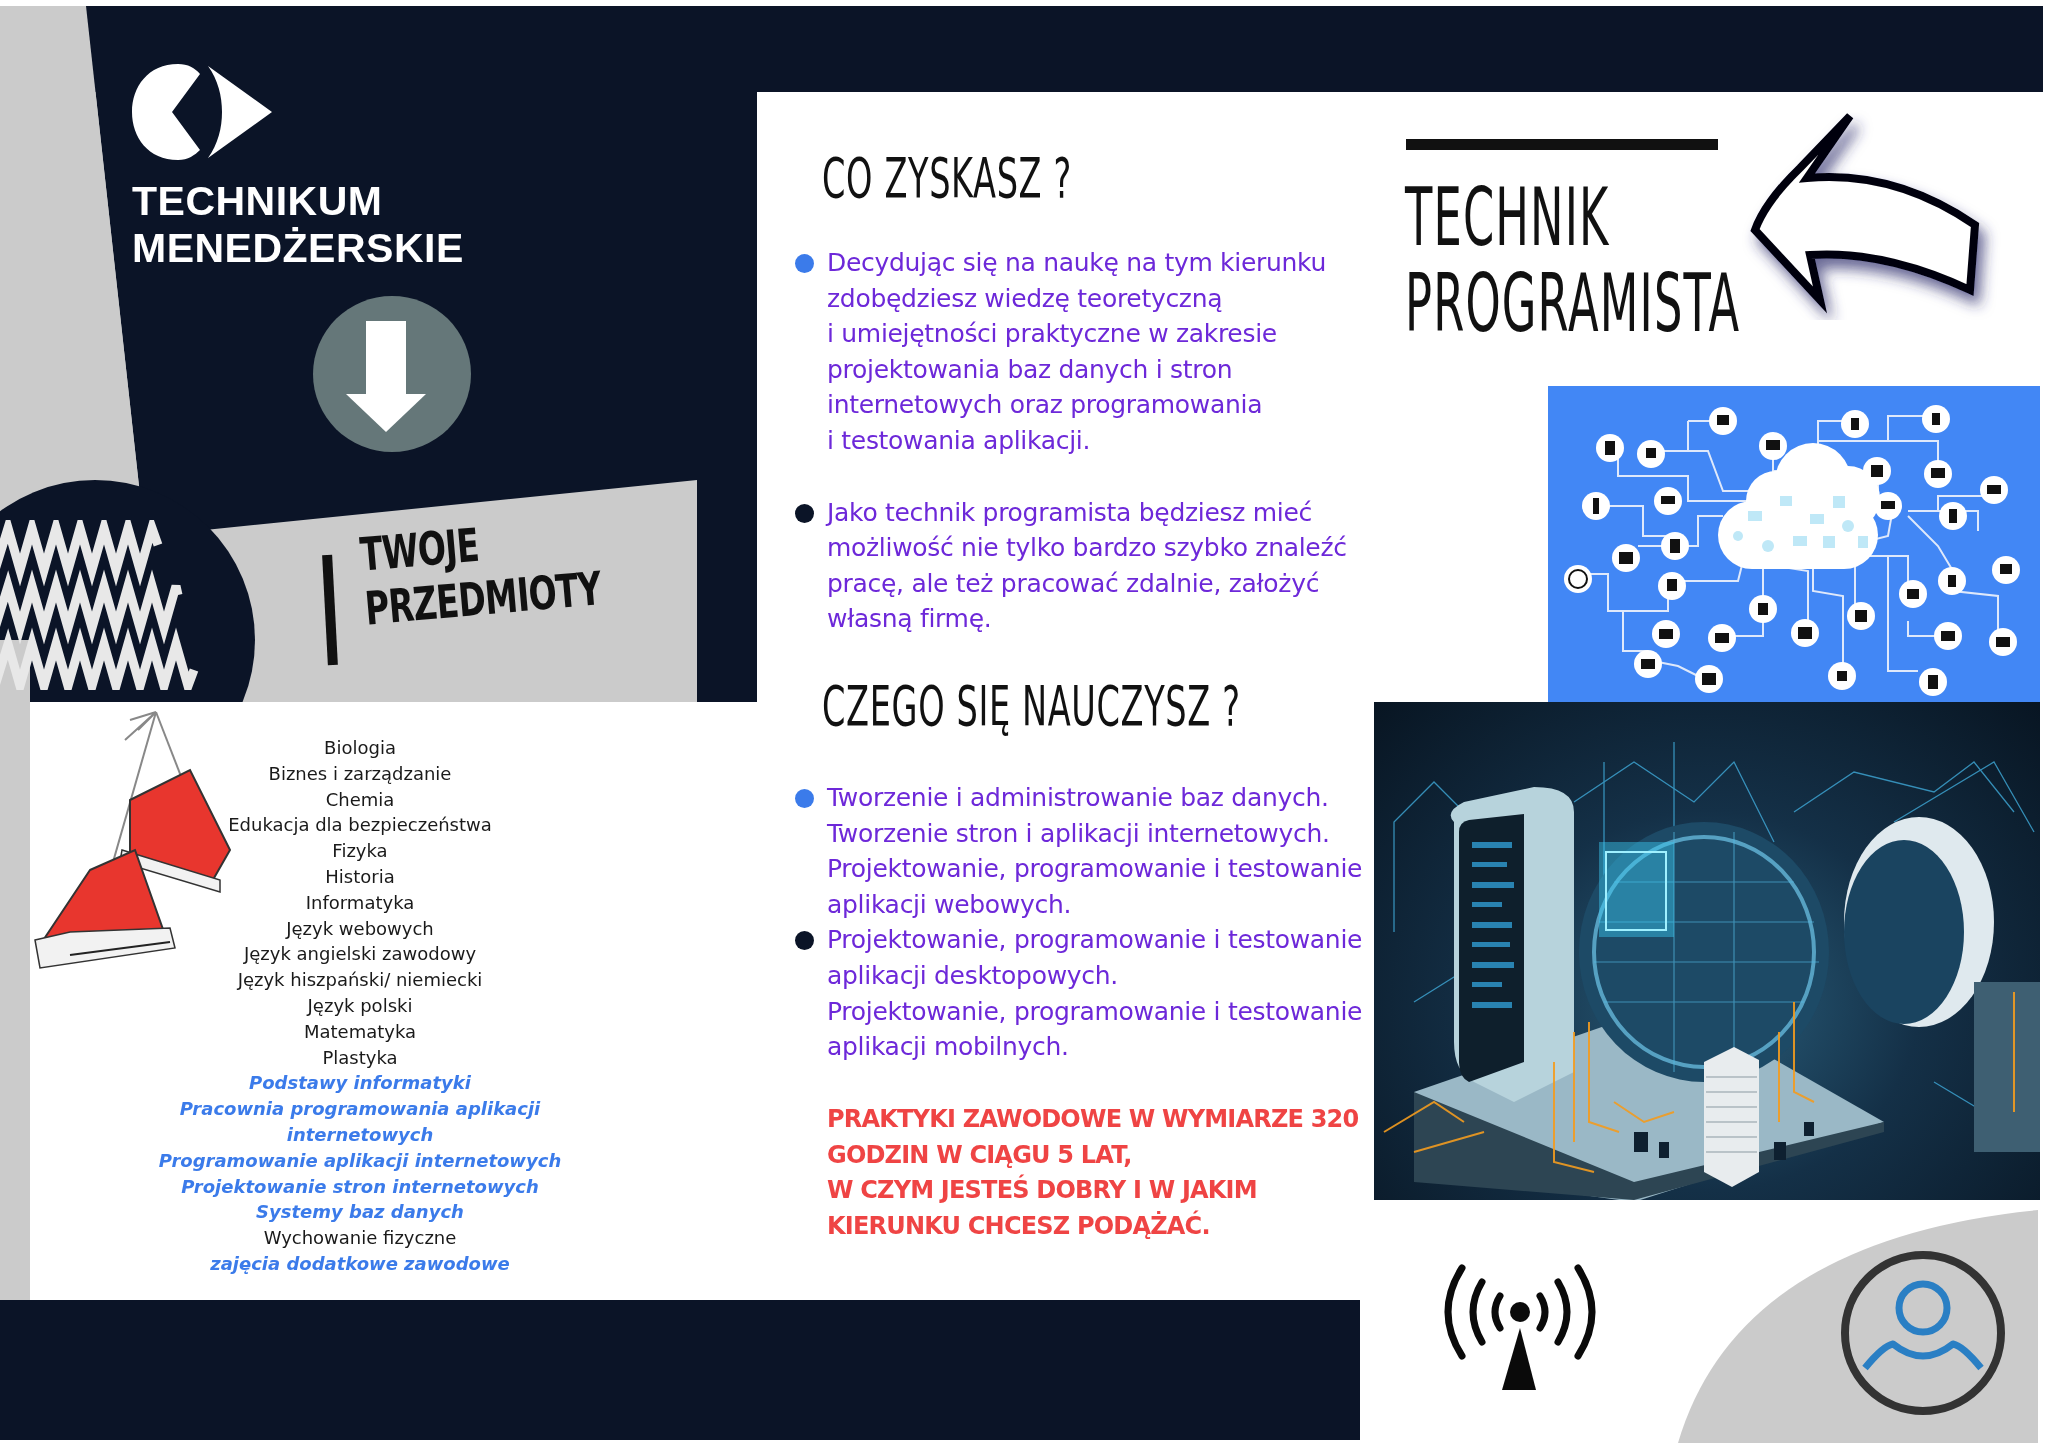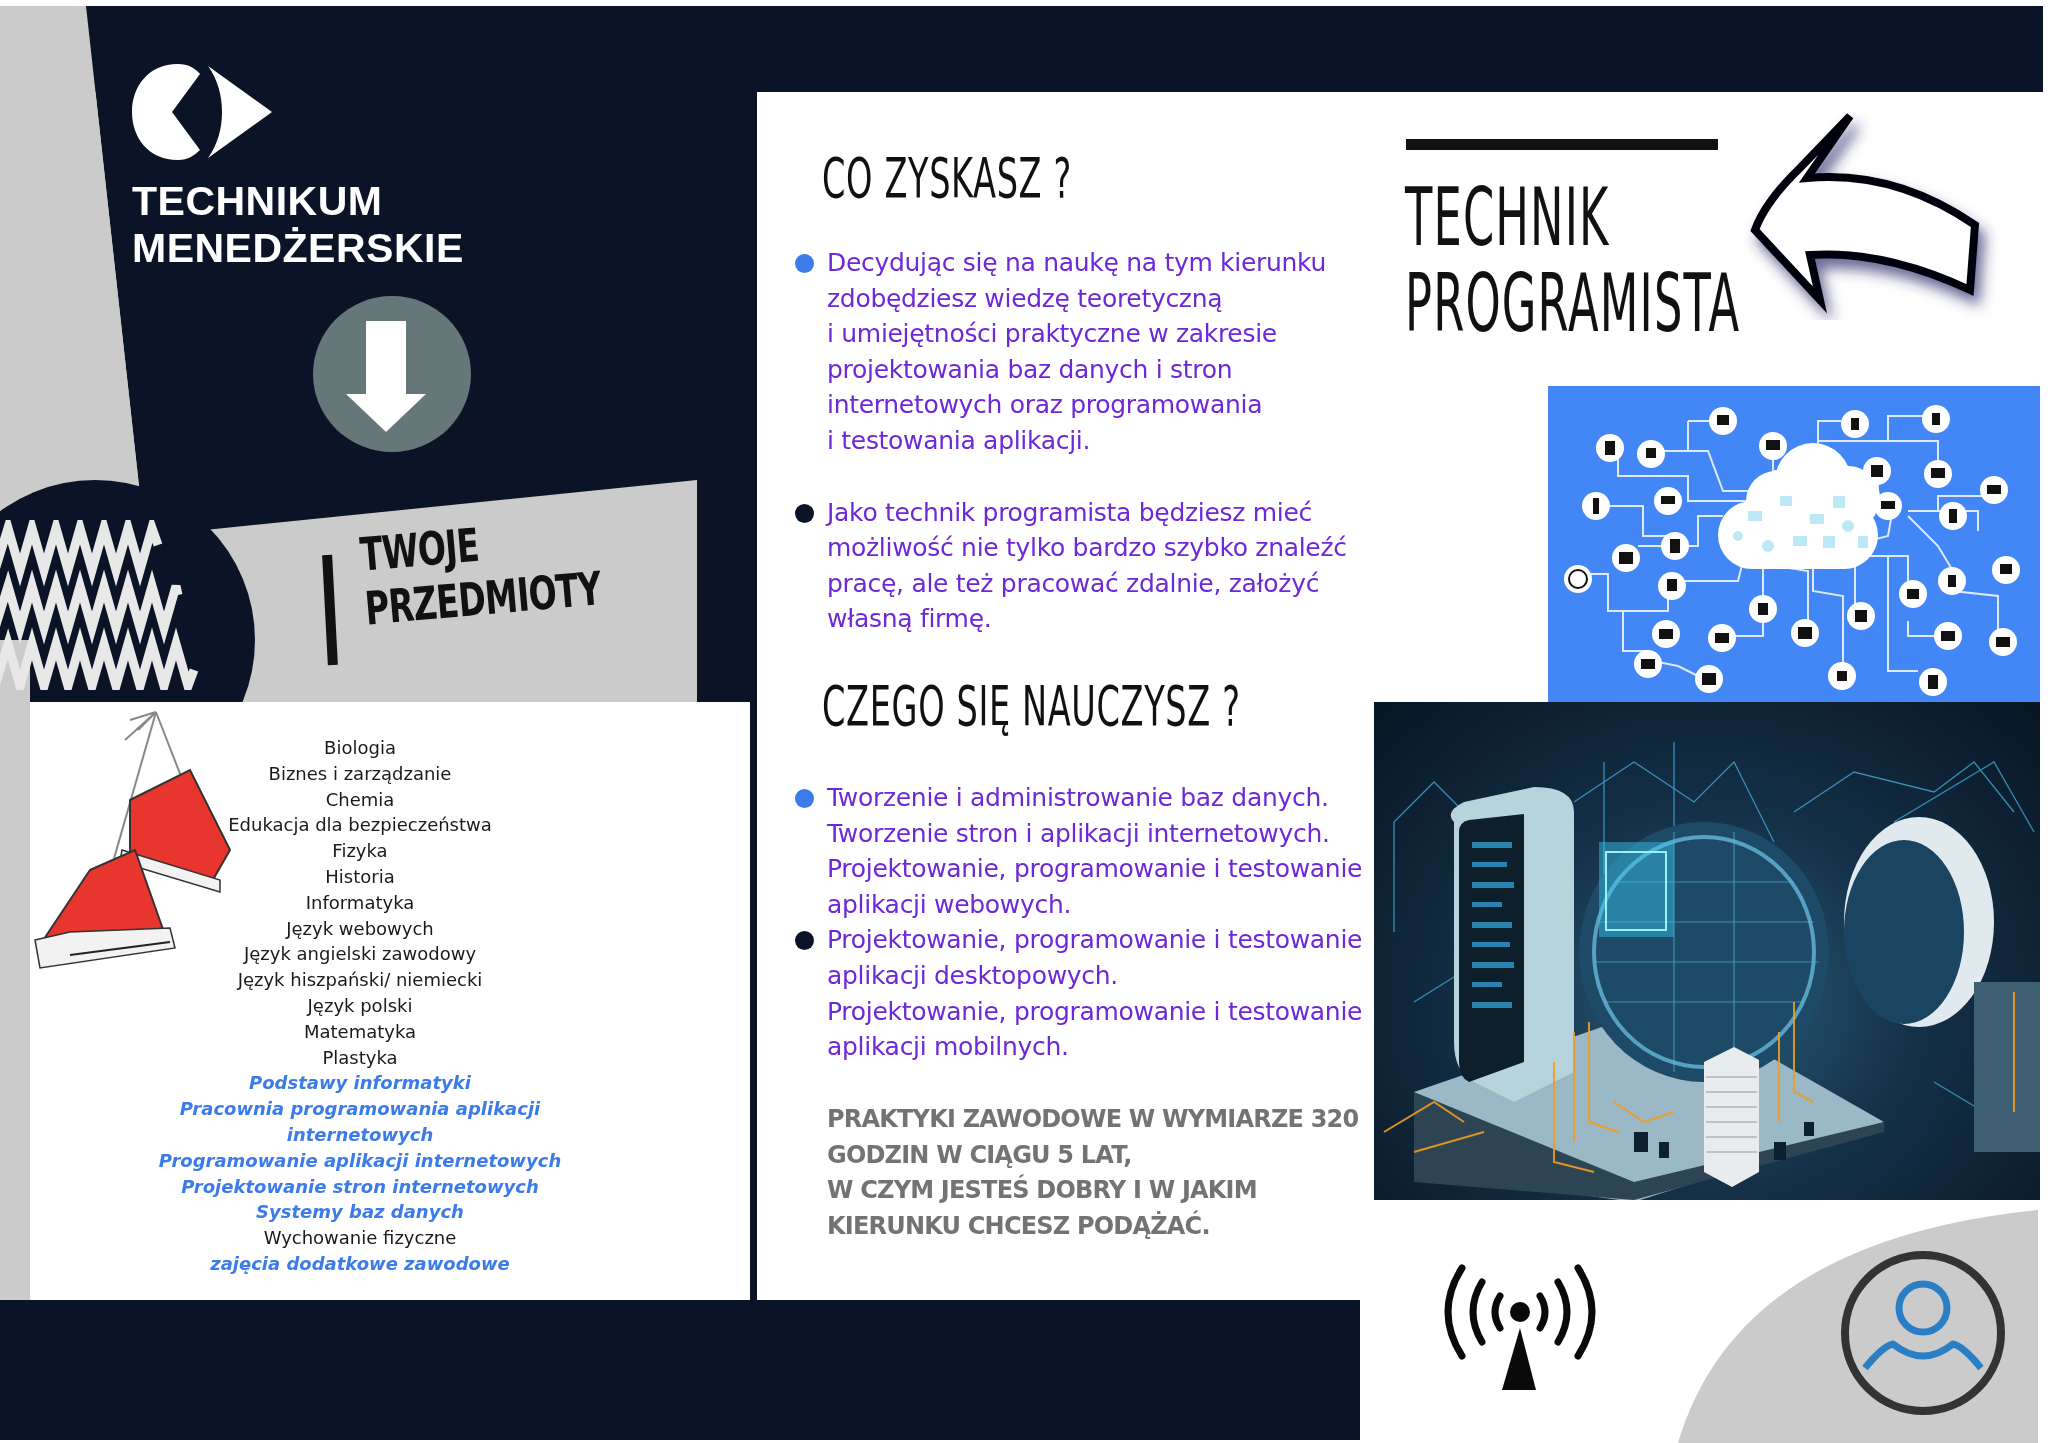--- a/index.html
+++ b/index.html
@@ -54,21 +54,21 @@
     <polyline points="-5,166 8,124 20,166 32,124 44,166 56,124 68,166 80,124 92,166 104,124 116,166 128,124 140,166 152,124 164,166 176,124 188,166 194,150"></polyline>
   </g>
 </svg>
 
 <div class="abs" style="left:325px;top:555px;width:10px;height:110px;background:#111;transform:rotate(-3deg);"></div>
 <div class="abs" style="left:358px;top:528px;transform:rotate(-5deg);transform-origin:left top;font-family:'DejaVu Sans',sans-serif;font-weight:bold;color:#111;font-size:46px;line-height:54px;letter-spacing:-1px;">
   <div style="transform:scaleX(0.72);transform-origin:left top;">TWOJE</div>
   <div style="transform:scaleX(0.72);transform-origin:left top;">PRZEDMIOTY</div>
 </div>
 
-<div class="abs" style="left:30px;top:702px;width:720px;height:598px;background:#fff;">
+<div class="abs" style="left:30px;top:702px;width:720px;height:598px;background:#fff;padding-left:20px;">
 
   <svg class="abs" style="left:0;top:8px;" width="240" height="260" viewBox="0 0 240 260">
     <g stroke="#888" stroke-width="2" fill="none">
       <line x1="126" y1="2" x2="75" y2="180"></line>
       <line x1="126" y1="2" x2="168" y2="110"></line>
       <path d="M126,2 L100,10 M126,2 L108,20 M126,2 L95,30"></path>
     </g>
     <path d="M100,90 L160,60 L200,140 L180,175 L100,150 Z" fill="#e8362e" stroke="#333" stroke-width="2"></path>
     <path d="M92,140 L190,170 L190,182 L90,152 Z" fill="#f2f2f2" stroke="#333" stroke-width="1.5"></path>
     <path d="M60,160 L105,140 L135,225 L20,250 L10,235 Z" fill="#e8362e" stroke="#333" stroke-width="2"></path>
@@ -134,21 +134,21 @@
   </div>
   <div class="bullet-row para">
     <span class="dot" style="top:9px;background:#0b1427;"></span>
     <div>Projektowanie, programowanie i testowanie</div>
     <div>aplikacji desktopowych.</div>
     <div>Projektowanie, programowanie i testowanie</div>
     <div>aplikacji mobilnych.</div>
   </div>
 </div>
 
-<div class="abs" style="left:827px;top:1102px;font-family:'DejaVu Sans',sans-serif;font-weight:bold;font-size:24px;line-height:35.5px;color:#737373;letter-spacing:-0.8px;">
+<div class="abs" style="left:827px;top:1102px;font-family:'DejaVu Sans',sans-serif;font-weight:bold;font-size:24px;line-height:35.5px;color:#ef4444;letter-spacing:-0.8px;">
   <div>PRAKTYKI ZAWODOWE W WYMIARZE 320</div>
   <div>GODZIN W CIĄGU 5 LAT,</div>
   <div>W CZYM JESTEŚ DOBRY I W JAKIM</div>
   <div>KIERUNKU CHCESZ PODĄŻAĆ.</div>
 </div>
 
 <div class="abs" style="left:1406px;top:139px;width:312px;height:11px;background:#111;"></div>
 <div class="abs" style="left:1405px;top:175px;font-family:'DejaVu Sans',sans-serif;font-size:80px;line-height:86px;color:#111;transform:scaleX(0.56);transform-origin:left top;letter-spacing:2px;">
   <div>TECHNIK</div>
   <div>PROGRAMISTA</div>

